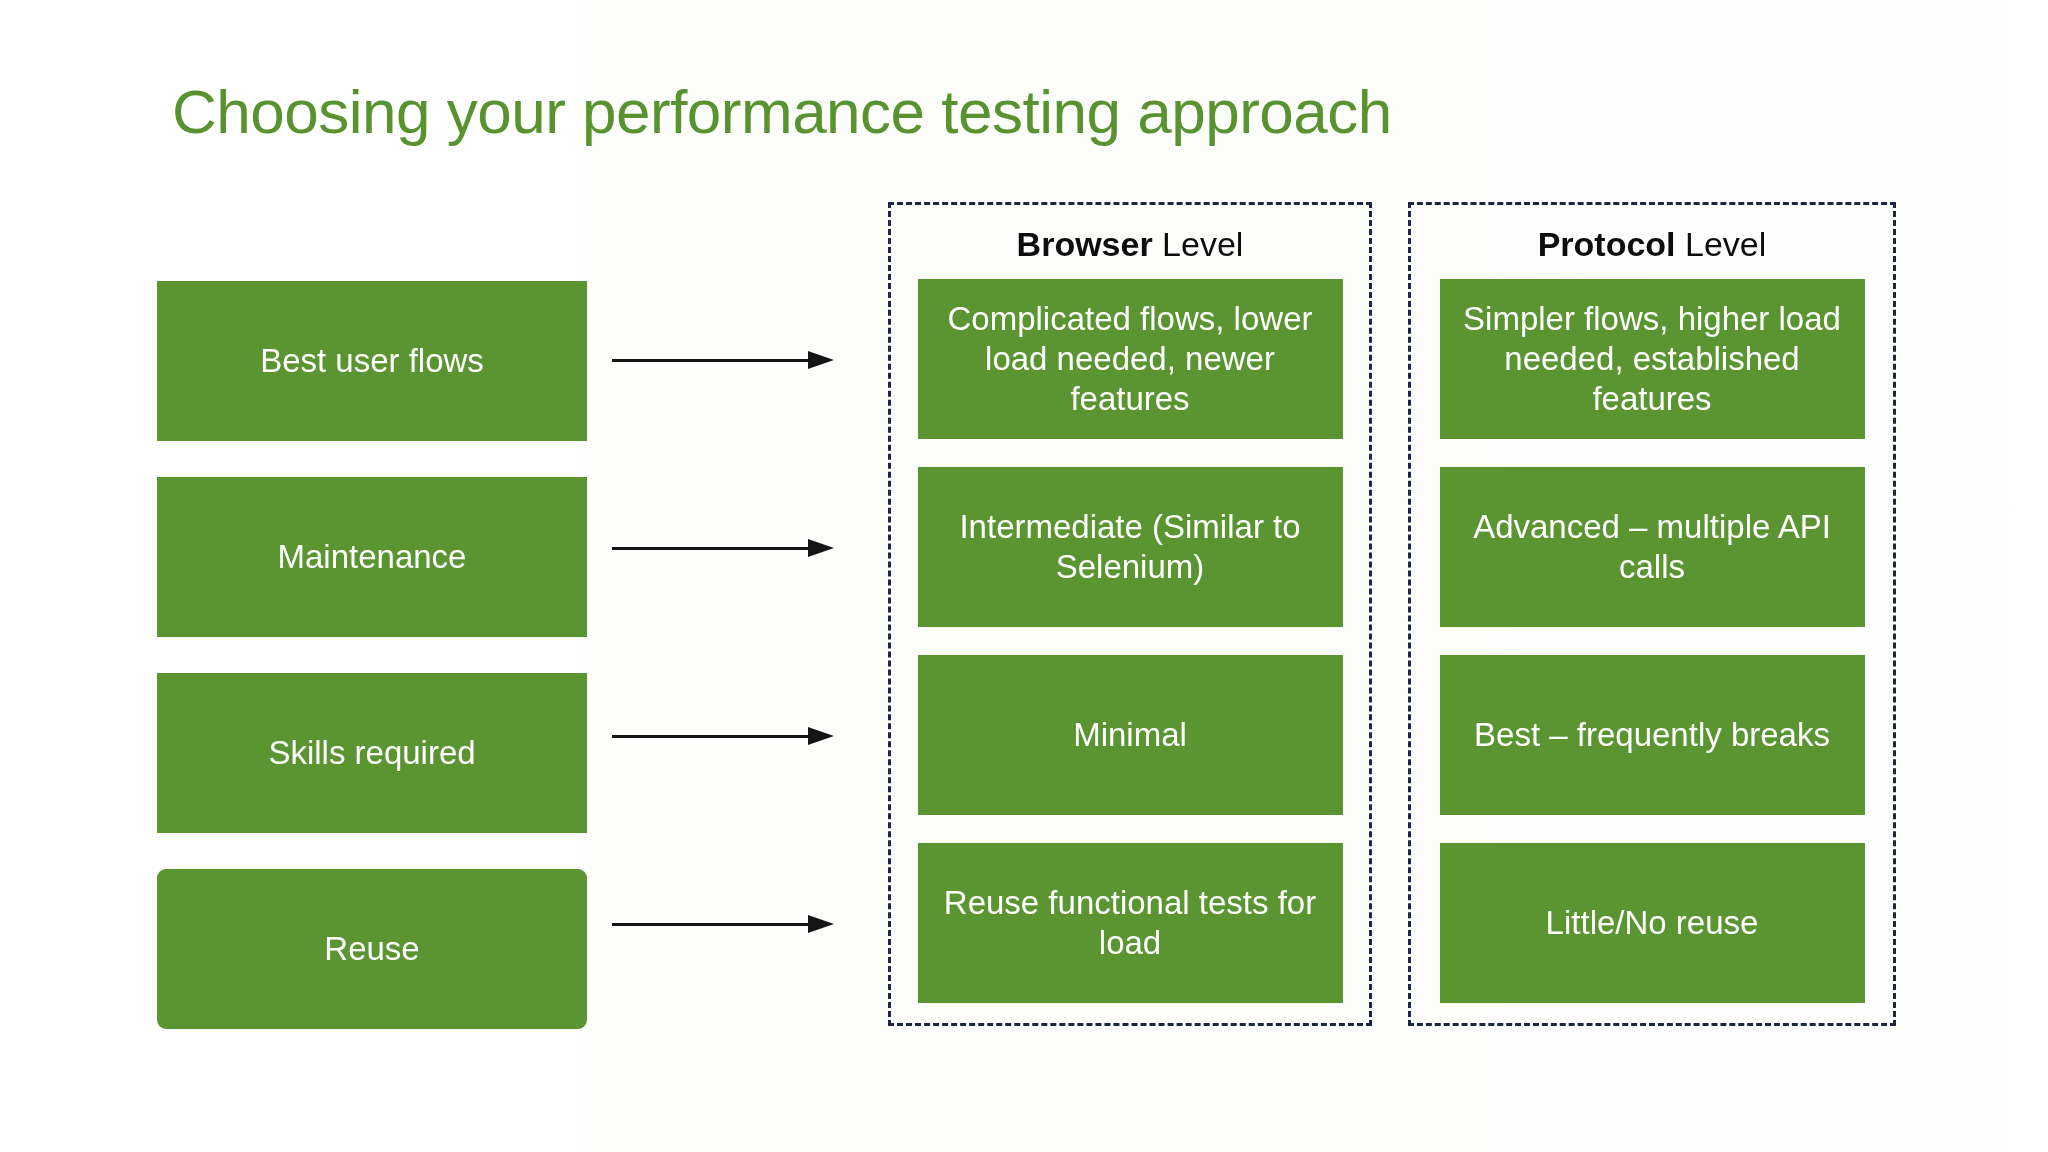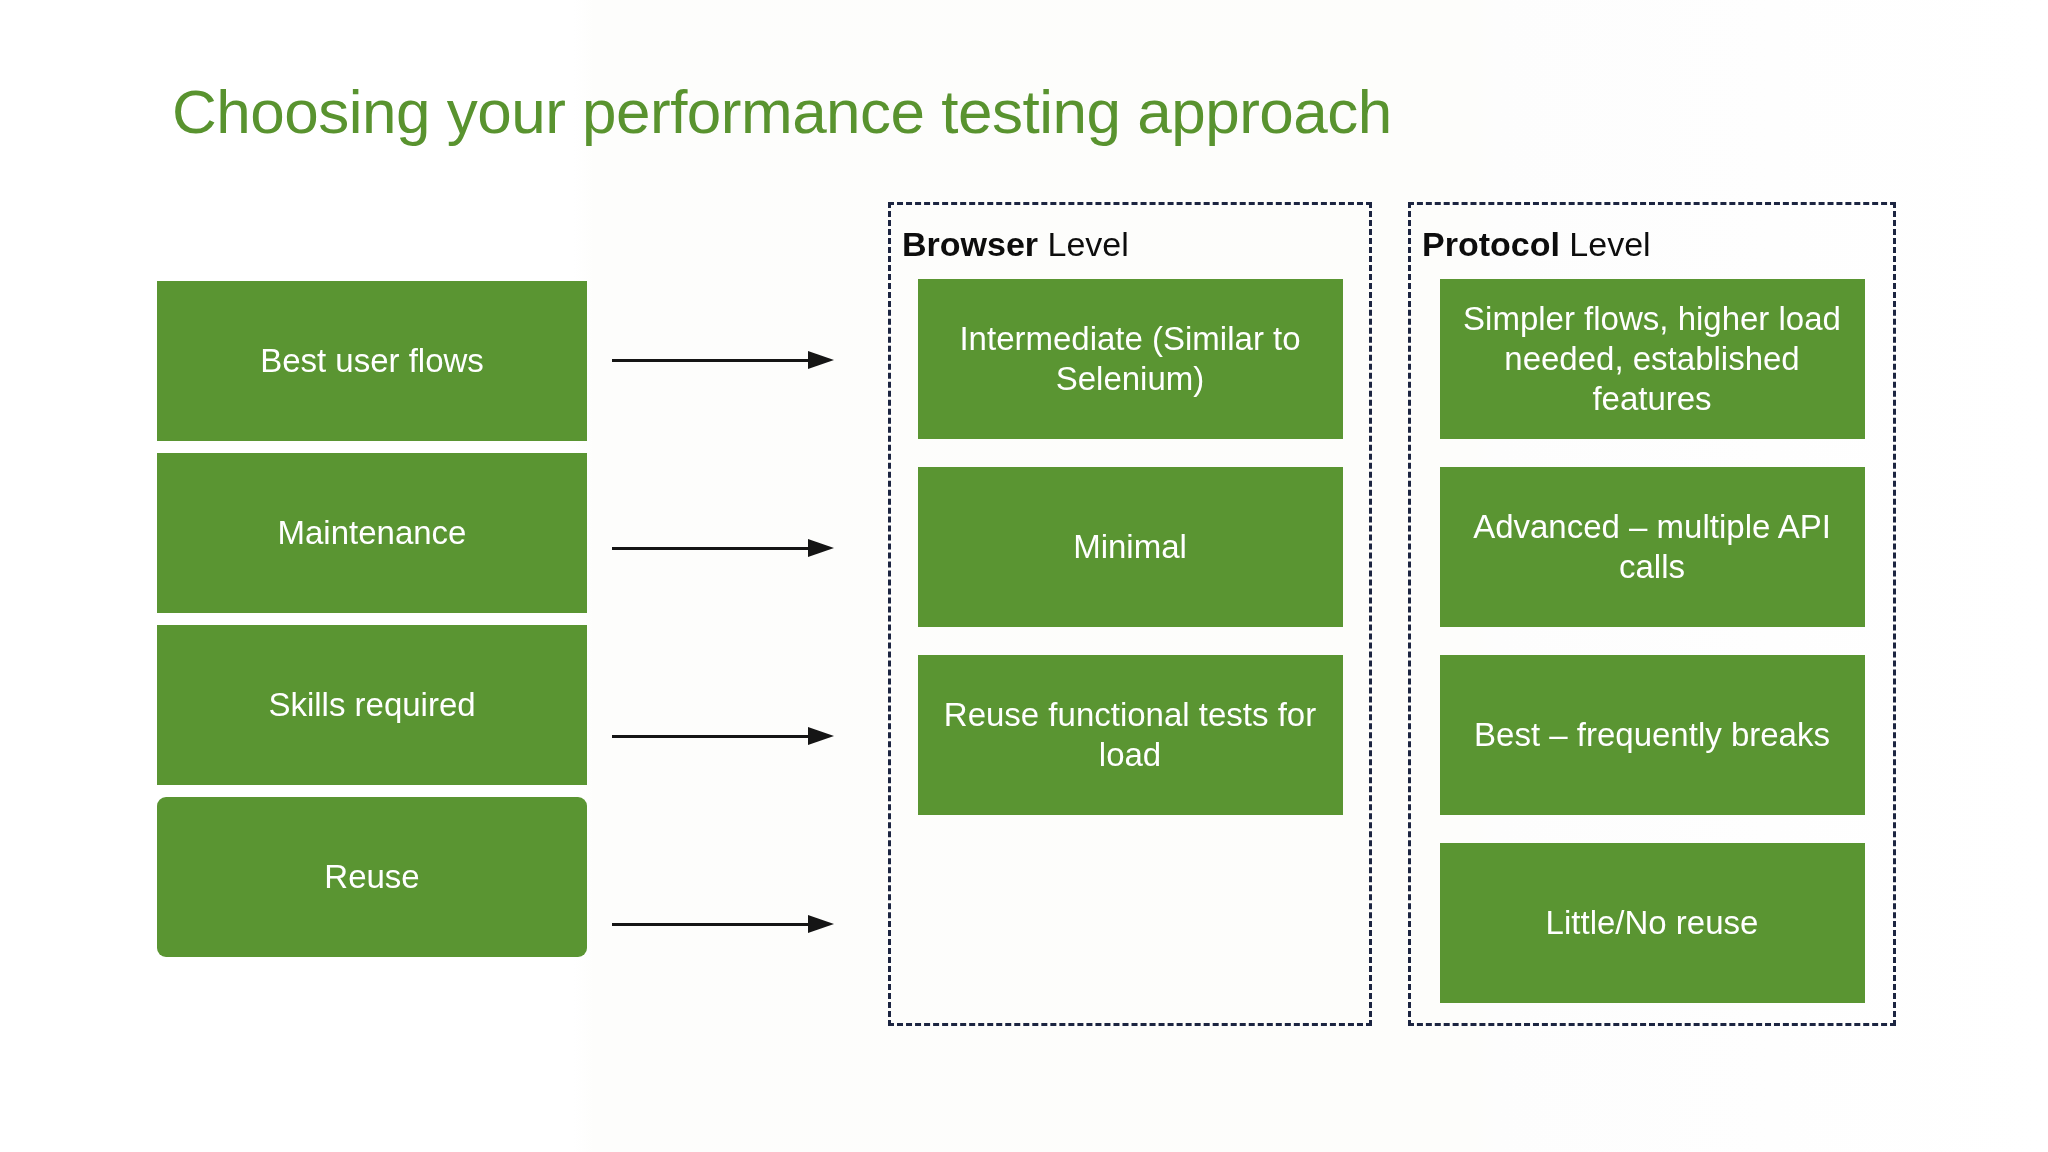--- a/index.html
+++ b/index.html
@@ -43,21 +43,21 @@
 
   
   .criteria-col {
     position: absolute;
     left: 157px;
     top: 281px;
     width: 430px;
   }
   .criteria-cell {
     height: 160px;
-    margin-bottom: 12px;
+    margin-bottom: 36px;
     background: #5A9532;
     display: flex;
     align-items: center;
     justify-content: center;
     text-align: center;
     color: #ffffff;
     font-size: 33px;
     font-weight: 300;
     line-height: 1.25;
     padding: 0 18px;
@@ -105,22 +105,23 @@
     height: 824px;
   }
   #panel-protocol {
     left: 1408px;
     width: 488px;
     height: 824px;
   }
   .level-heading {
     position: absolute;
     top: 20px;
-    left: 11px;
+    left: 0;
     right: 0;
+    text-align: center;
     font-size: 34px;
     color: #0d0d0d;
     font-weight: 400;
     white-space: nowrap;
   }
   .level-heading .strong { font-weight: 700; }
 
   .value-col {
     position: absolute;
     top: 74px;
@@ -186,20 +187,23 @@
     <div class="shaft"></div>
     <div class="head"></div>
   </div>
 
   <div class="level-panel" id="panel-browser">
     <div class="level-heading">
       <span class="strong">Browser</span><span> Level</span>
     </div>
     <div class="value-col">
       <div class="value-cell">
+        <span>Complicated flows, lower load needed, newer features</span>
+      </div>
+      <div class="value-cell">
         <span>Intermediate (Similar to Selenium)</span>
       </div>
       <div class="value-cell">
         <span>Minimal</span>
       </div>
       <div class="value-cell">
         <span>Reuse functional tests for load</span>
       </div>
     </div>
   </div>

